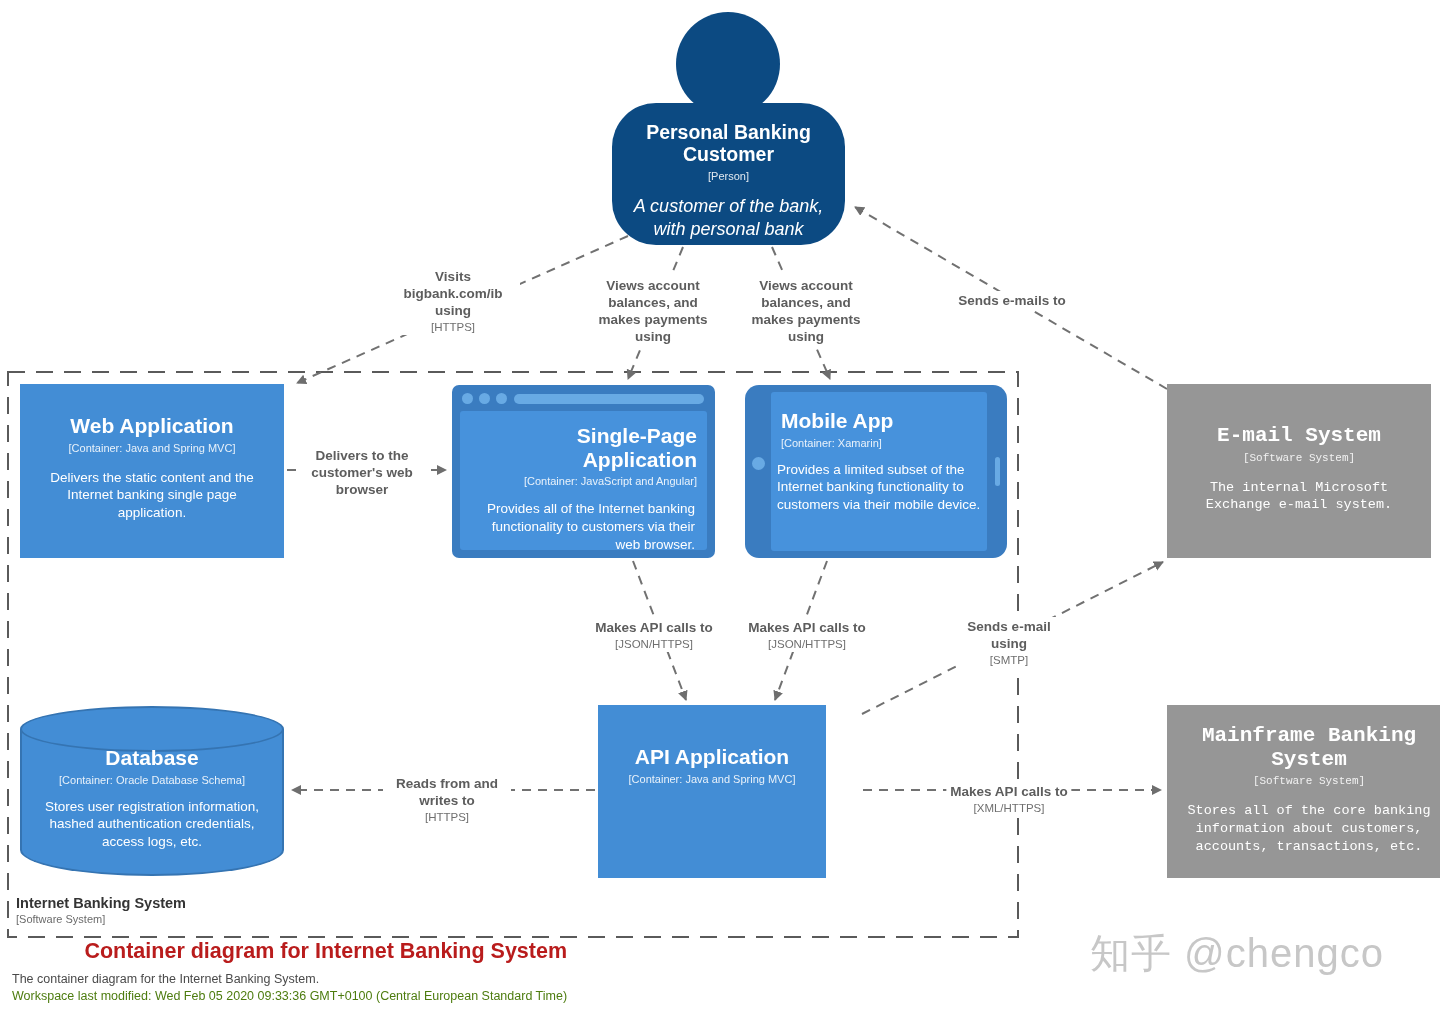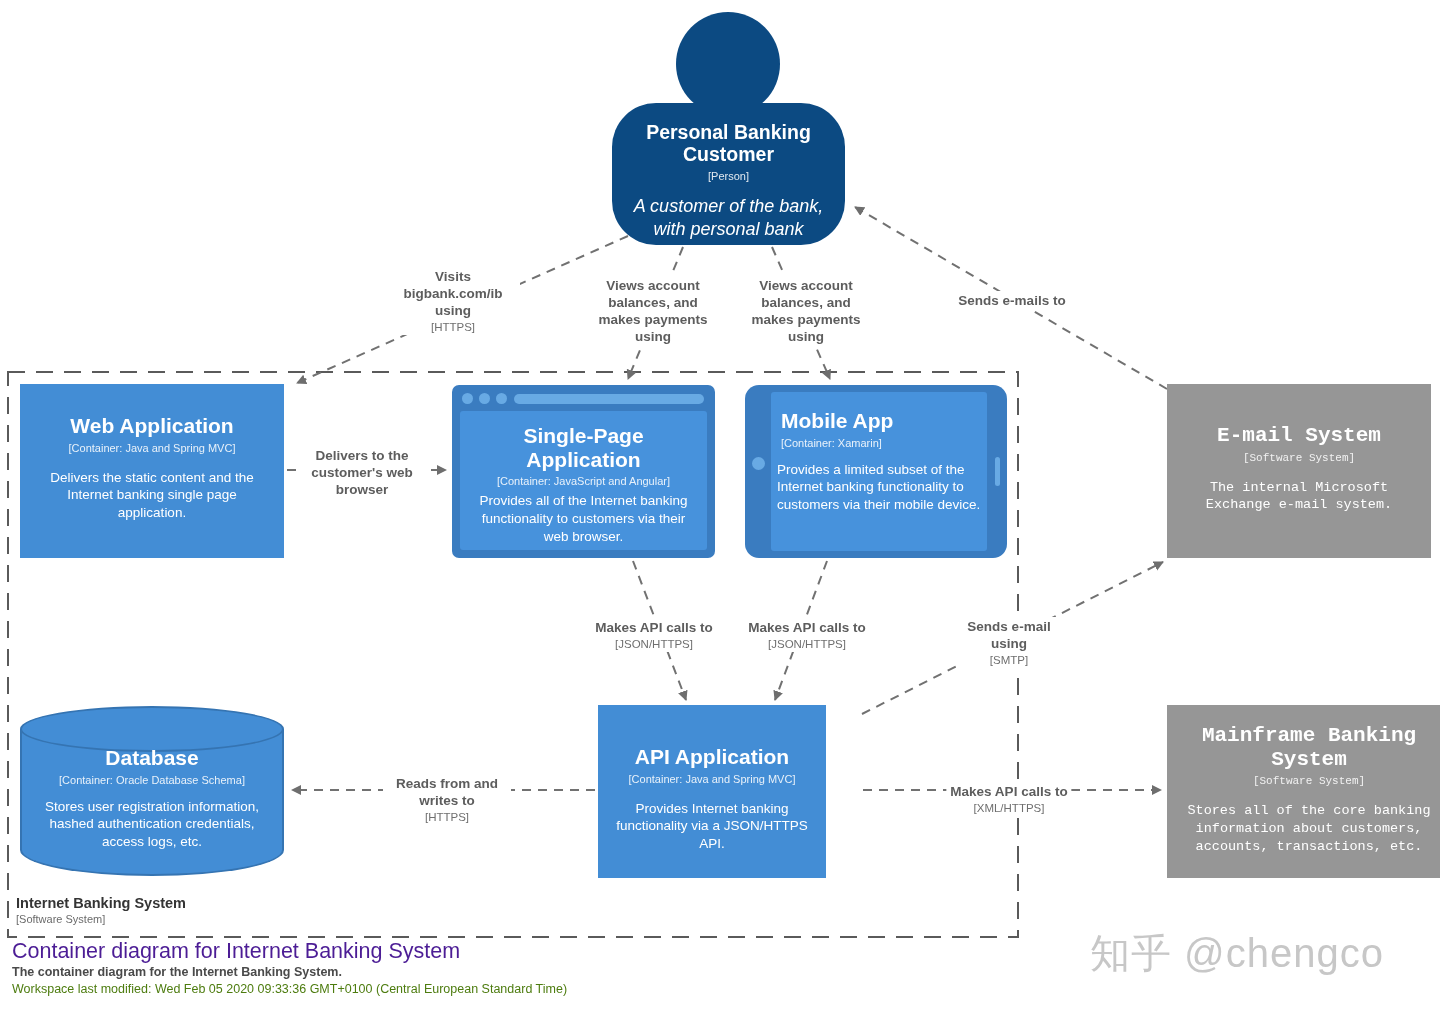--- a/index.html
+++ b/index.html
@@ -19,21 +19,21 @@
   
   .person-head{position:absolute;border-radius:50%;background:var(--person);}
   .person-body{position:absolute;background:var(--person);border-radius:44px;color:#fff;text-align:center;box-sizing:border-box;padding-top:19px;}
   .person-body .title{font-size:19.5px;}
   .person-body .desc{font-size:18px;margin-top:13px;font-style:italic;}
 
   
   .browser-frame{position:absolute;background:var(--frame);border-radius:7px;}
   .browser-dot{position:absolute;width:11px;height:11px;border-radius:50%;background:var(--accent_light);top:8px;}
   .browser-bar{position:absolute;left:62px;top:9px;width:190px;height:10px;border-radius:5px;background:var(--accent_light);}
-  .browser-inner{position:absolute;left:8px;top:26px;right:8px;bottom:8px;background:var(--screen);border-radius:3px;color:#fff;text-align:center;box-sizing:border-box;padding-top:13px;}
+  .browser-inner{position:absolute;left:8px;top:26px;right:8px;bottom:8px;background:var(--screen);border-radius:3px;color:#fff;text-align:right;box-sizing:border-box;padding-top:13px;}
 
   
   .mobile-frame{position:absolute;background:var(--frame);border-radius:14px;}
   .mobile-inner{position:absolute;left:26px;top:7px;right:20px;bottom:7px;background:var(--screen);border-radius:3px;color:#fff;text-align:left;box-sizing:border-box;padding-top:17px;}
   .mobile-btn{position:absolute;left:7px;top:72px;width:13px;height:13px;border-radius:50%;background:var(--accent_light);}
   .mobile-speaker{position:absolute;right:7px;top:72px;width:5px;height:29px;border-radius:3px;background:var(--accent_light);}
 
   
   .db-wrap{position:absolute;}
   .db-body{position:absolute;left:0;top:23px;width:264px;height:147px;background:var(--container);
@@ -49,22 +49,22 @@
   .etech{font-weight:normal;font-size:11.5px;color:#6f6f6f;margin-top:1px;}
   .nowrap{white-space:nowrap;}
 
   
   .boundary-label{position:absolute;left:16px;top:895px;text-align:left;}
   .boundary-name{font-weight:bold;font-size:14.5px;color:#343434;}
   .boundary-meta{font-size:11px;color:#6b6b6b;margin-top:2px;}
 
   
   .footer{position:absolute;left:12px;top:939px;text-align:left;}
-  .f-title{font-weight:normal;font-size:21.5px;color:#4c1d95;}
-  .f-sub{font-size:12.5px;color:#4a4a4a;line-height:1.38;font-weight:bold;}
+  .f-title{font-weight:bold;font-size:21.5px;color:#b91c1c;text-align:right;}
+  .f-sub{font-size:12.5px;color:#4a4a4a;margin-top:7px;line-height:1.38;}
   .f-mod{font-size:12.5px;color:#4d7c0f;line-height:1.38;}
 
   .watermark{position:absolute;left:1090px;top:926px;font-size:40px;color:#c7c7c7;
              letter-spacing:1px;white-space:nowrap;}
 </style>
 </head>
 <body>
 
 <div id="canvas">
 
@@ -138,21 +138,21 @@
   </div>
 
   <div class="browser-frame" style="left:452px;top:385px;width:263px;height:173px">
     <div class="browser-dot" style="left:10px"></div>
     <div class="browser-dot" style="left:27px"></div>
     <div class="browser-dot" style="left:44px"></div>
     <div class="browser-bar"></div>
     <div class="browser-inner">
       <div class="title">Single-Page Application</div>
       <div class="meta">[Container: JavaScript and Angular]</div>
-      <div class="desc" style="margin-top:5px">Provides all of the Internet banking functionality to customers via their web browser.</div>
+      <div class="desc" style="margin-top:13px">Provides all of the Internet banking functionality to customers via their web browser.</div>
     </div>
   </div>
 
   <div class="mobile-frame" style="left:745px;top:385px;width:262px;height:173px">
     <div class="mobile-btn"></div>
     <div class="mobile-speaker"></div>
     <div class="mobile-inner">
       <div class="title">Mobile App</div>
       <div class="meta">[Container: Xamarin]</div>
       <div class="desc" style="margin-top:12px;padding:0 6px">Provides a limited subset of the Internet banking functionality to customers via their mobile device.</div>
@@ -171,21 +171,20 @@
     <div class="db-text">
       <div class="title">Database</div>
       <div class="meta">[Container: Oracle Database Schema]</div>
       <div class="desc" style="margin-top:12px">Stores user registration information, hashed authentication credentials, access logs, etc.</div>
     </div>
   </div>
 
   <div class="node box" style="left:598px;top:705px;width:228px;height:173px;padding-top:40px">
     <div class="title">API Application</div>
     <div class="meta">[Container: Java and Spring MVC]</div>
-    <div class="desc">Provides Internet banking functionality via a JSON/HTTPS API.</div>
   </div>
 
   <div class="node ext" style="left:1167px;top:705px;width:284px;height:173px;padding-top:19px">
     <div class="title">Mainframe Banking System</div>
     <div class="meta">[Software System]</div>
     <div class="desc">Stores all of the core banking information about customers, accounts, transactions, etc.</div>
   </div>
 
   <div class="boundary-label">
     <div class="boundary-name">Internet Banking System</div>

